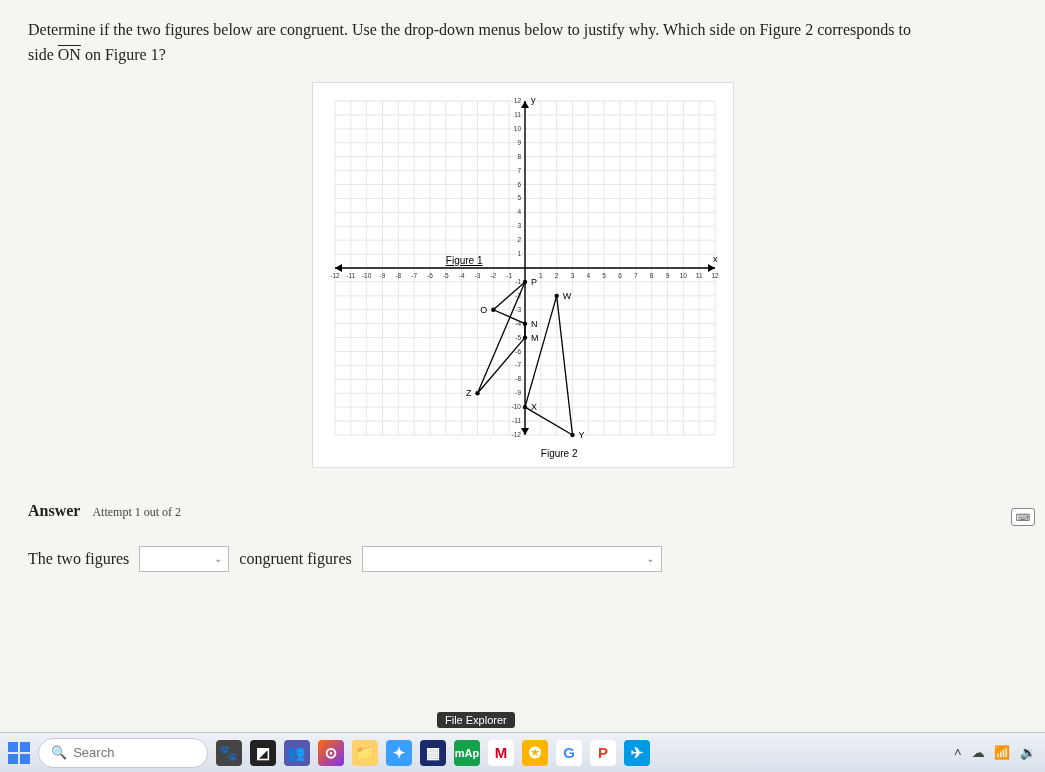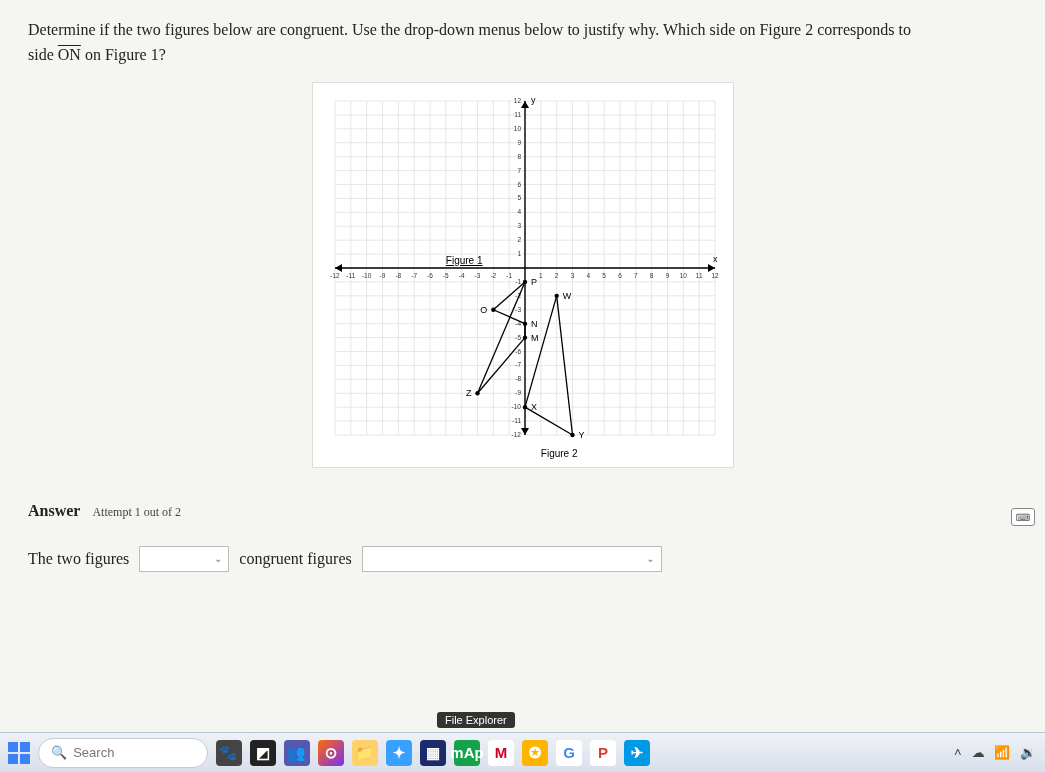--- a/index.html
+++ b/index.html
@@ -213,21 +213,21 @@
     <span style="color:#666;font-size:13px">🔍</span>
     <input placeholder="Search" style="">
   </div>
   <div class="tbicon" style="background:#444">🐾</div>
   <div class="tbicon" style="background:#222">◩</div>
   <div class="tbicon" style="background:#5558af">👥</div>
   <div class="tbicon" style="background:linear-gradient(135deg,#ff6a00,#7b2ff7)">⊙</div>
   <div class="tbicon" style="background:#ffd16a;color:#7a5200">📁</div>
   <div class="tbicon" style="background:#3aa0ff">✦</div>
   <div class="tbicon" style="background:#1b2a6b">▦</div>
-  <div class="tbicon" style="background:#14a34a;font-size:15px">mAp</div>
+  <div class="tbicon" style="background:#14a34a;font-size:11px">mAp</div>
   <div class="tbicon" style="background:#fff;color:#d00022">M</div>
   <div class="tbicon" style="background:#ffb400">✪</div>
   <div class="tbicon" style="background:#fff;color:#4285f4">G</div>
   <div class="tbicon" style="background:#fff;color:#e03e2d">P</div>
   <div class="tbicon" style="background:#0099e5">✈</div>
   <div class="tray">
     <span>˄</span>
     <span>☁</span>
     <span>📶</span>
     <span>🔉</span>

